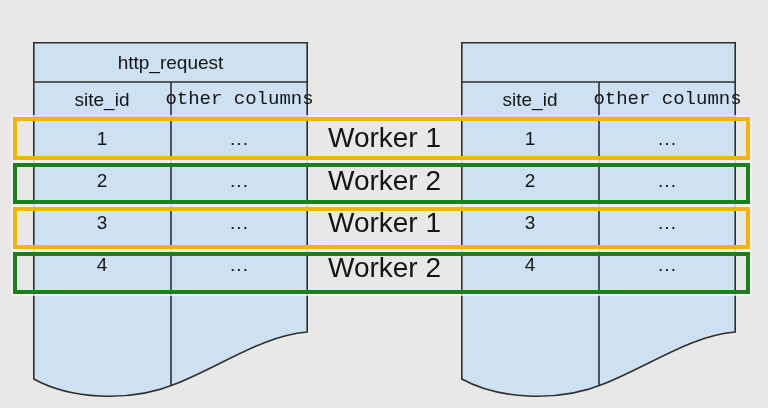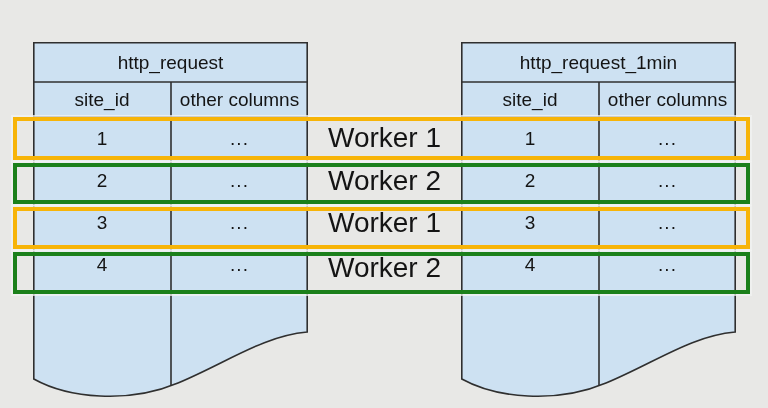--- a/index.html
+++ b/index.html
@@ -13,21 +13,21 @@
   }
   .canvas{position:absolute;left:0;top:14px;width:680px;height:408px;}
 
   
   .table-group{position:absolute;top:28px;width:275px;height:362px;}
   .table-group svg{position:absolute;left:0;top:0;overflow:visible;}
   .t-text{position:absolute;display:flex;align-items:center;justify-content:center;
           font-size:19px;line-height:1;white-space:nowrap;}
   .t-title{left:0;top:0;width:275px;height:40px;}
   .t-colhead-1{left:0;top:40px;width:138px;height:35px;border-radius:9px;}
-  .t-colhead-2{left:138px;top:40px;width:137px;height:35px;}
+  .t-colhead-2{left:138px;top:40px;width:137px;height:35px;font-family:Liberation Mono, monospace;}
   .cell{height:42px;}
   .cell.c1{left:0;width:138px;}
   .cell.c2{left:138px;width:137px;}
   .r0{top:75px;} .r1{top:117px;} .r2{top:159px;} .r3{top:201px;}
   .dots{letter-spacing:1px;}
 
   
   .wrect{position:absolute;left:13px;width:729px;border:4px solid #000;
          box-shadow:0 0 0 2px rgba(242,243,241,0.75);}
   .wrect.o1{top:103px;height:35px;}
@@ -80,21 +80,20 @@
           <path d="M0.8,0.8 L274.2,0.8 L274.2,290 C230,294 195,320 145,341 C95,362 35,356 0.8,337 Z"></path>
         </clipPath>
       </defs>
       <path d="M0.8,0.8 L274.2,0.8 L274.2,290 C230,294 195,320 145,341 C95,362 35,356 0.8,337 Z" fill="#cde1f2" stroke="#2f2f2f" stroke-width="1.6"></path>
       <g stroke="#2f2f2f" stroke-width="1.6" clip-path="url(#clip-r)">
         <line x1="0" y1="40" x2="275" y2="40"></line>
         <line x1="0" y1="75" x2="275" y2="75"></line>
         <line x1="138" y1="40" x2="138" y2="360"></line>
       </g>
     </svg>
-    <div class="t-text t-title">http_request_1min</div>
     <div class="t-text t-colhead-1">site_id</div>
     <div class="t-text t-colhead-2">other columns</div>
     <div class="t-text cell c1 r0">1</div>
     <div class="t-text cell c2 r0 dots">...</div>
     <div class="t-text cell c1 r1">2</div>
     <div class="t-text cell c2 r1 dots">...</div>
     <div class="t-text cell c1 r2">3</div>
     <div class="t-text cell c2 r2 dots">...</div>
     <div class="t-text cell c1 r3">4</div>
     <div class="t-text cell c2 r3 dots">...</div>

